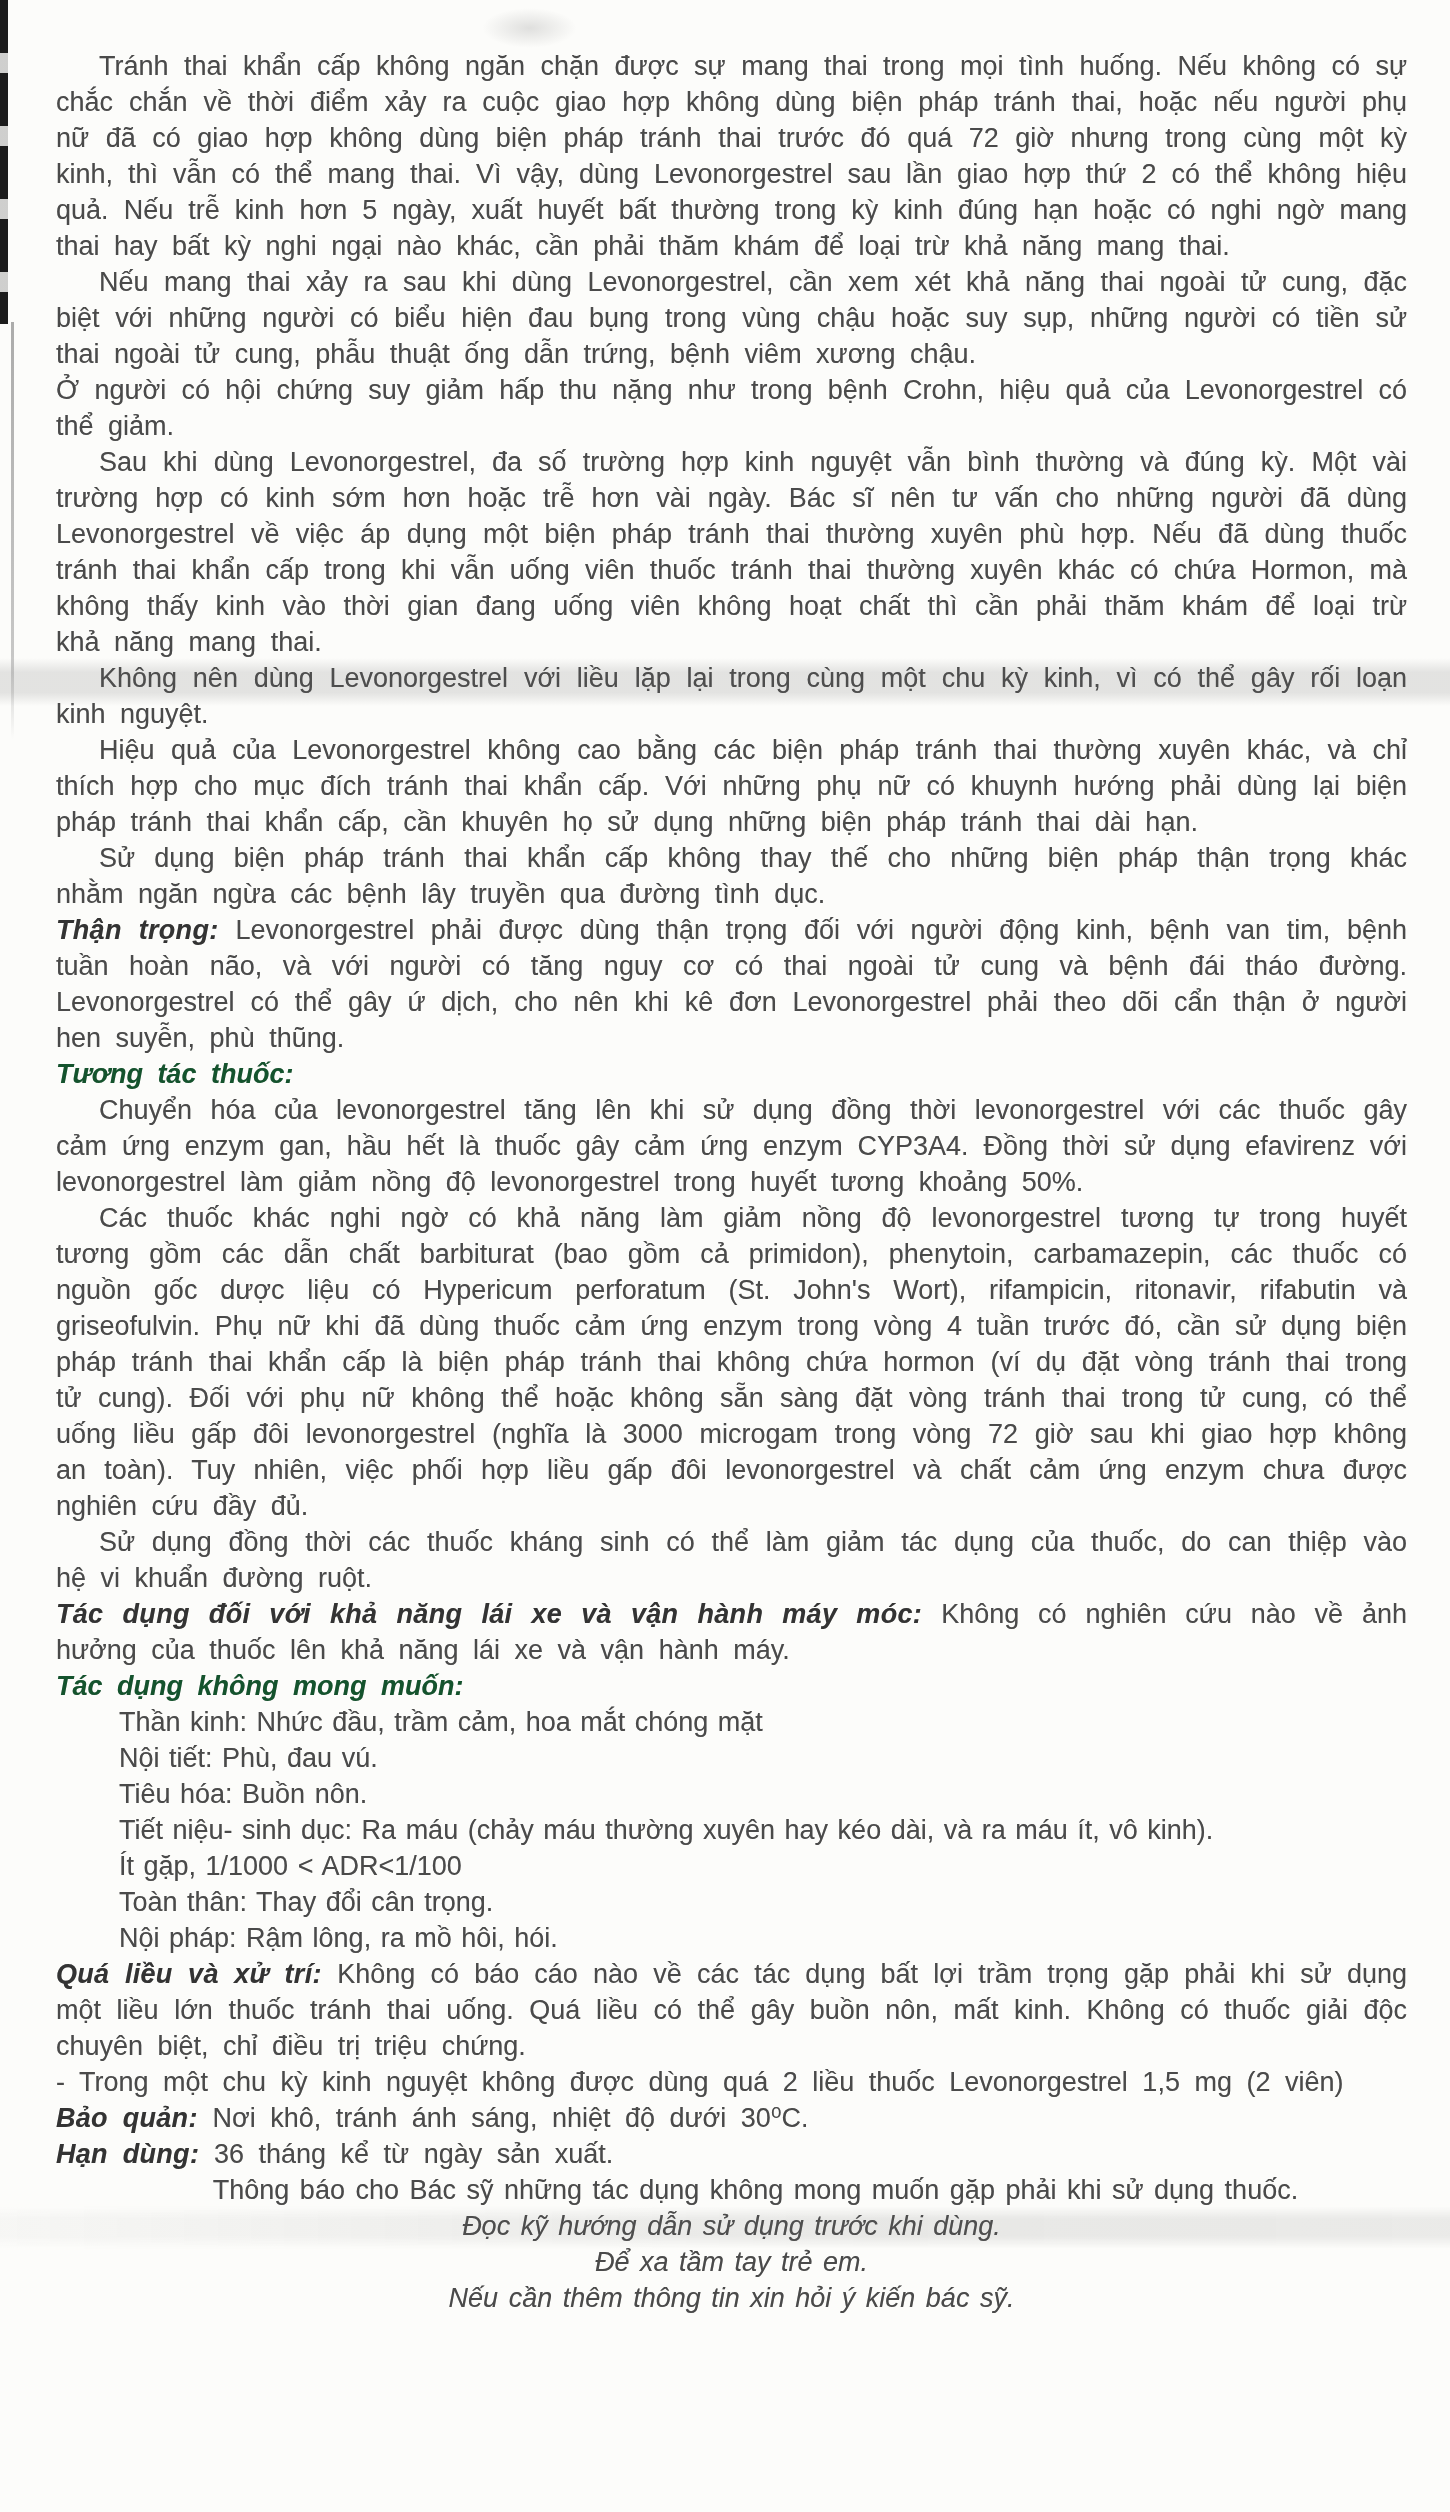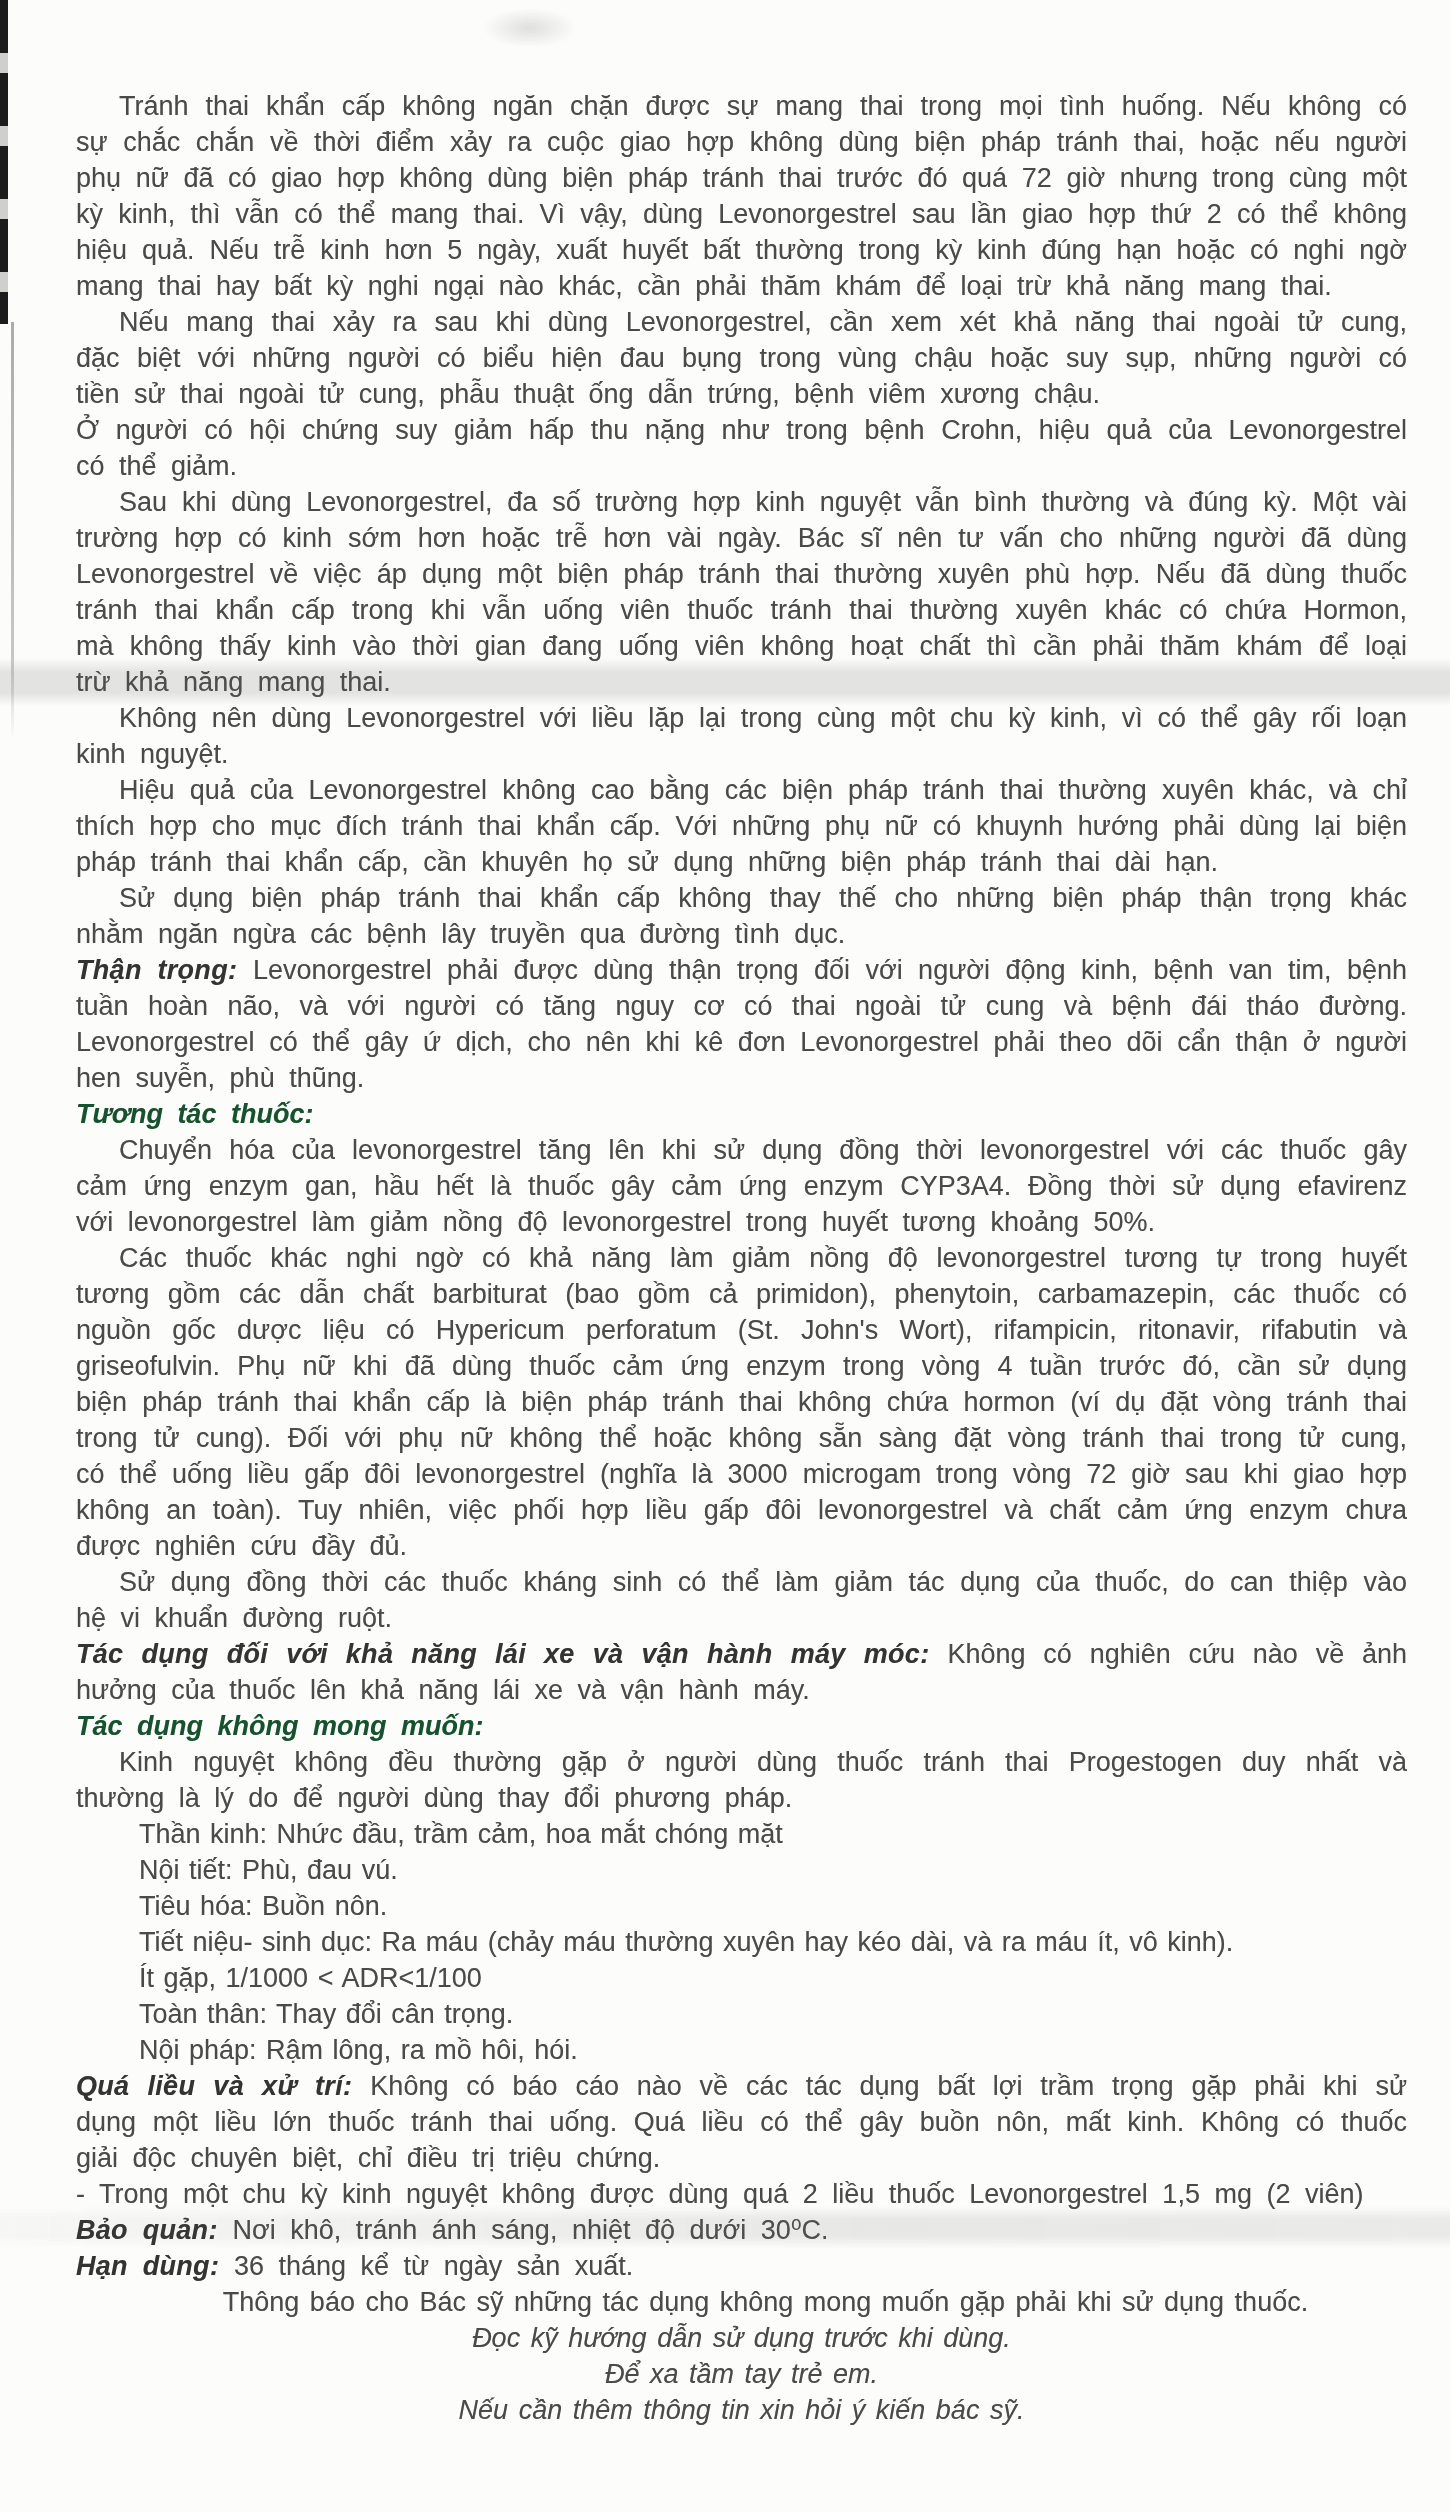--- a/index.html
+++ b/index.html
@@ -9,25 +9,24 @@
     margin:0 auto;
     background:#fcfcfa;
     overflow:hidden;
     color:#4a4a4a;
     font-family:"Liberation Sans","DejaVu Sans",sans-serif;
     font-size:27px;
     line-height:36px;
     -webkit-font-smoothing:antialiased;
   }
   .body-text{
-    padding:48px 43px 0 76px;
+    padding:48px 43px 0 56px;
     text-align:justify;
     word-spacing:7px;
     text-shadow:0 0 0.5px rgba(74,74,74,.35);
-    margin-top:40px;
   }
   .body-text p{margin:0;}
   .ind{text-indent:43px;}
   .noind{text-indent:0;}
   .hd{font-weight:bold;font-style:italic;color:#333333;letter-spacing:0.3px;}
   .hline{font-weight:bold;font-style:italic;color:#14532d;text-align:left;}
   .adr{text-indent:63px;text-align:left;word-spacing:2px;}
   .notice{font-style:italic;text-align:center;text-indent:0;word-spacing:3px;}
   .notice-first{text-align:center;text-indent:48px;word-spacing:3px;}
 
@@ -71,21 +70,20 @@
     <p class="noind hline">Tương tác thuốc:</p>
 
     <p class="ind">Chuyển hóa của levonorgestrel tăng lên khi sử dụng đồng thời levonorgestrel với các thuốc gây cảm ứng enzym gan, hầu hết là thuốc gây cảm ứng enzym CYP3A4. Đồng thời sử dụng efavirenz với levonorgestrel làm giảm nồng độ levonorgestrel trong huyết tương khoảng 50%.</p>
     <p class="ind">Các thuốc khác nghi ngờ có khả năng làm giảm nồng độ levonorgestrel tương tự trong huyết tương gồm các dẫn chất barbiturat (bao gồm cả primidon), phenytoin, carbamazepin, các thuốc có nguồn gốc dược liệu có Hypericum perforatum (St. John's Wort), rifampicin, ritonavir, rifabutin và griseofulvin. Phụ nữ khi đã dùng thuốc cảm ứng enzym trong vòng 4 tuần trước đó, cần sử dụng biện pháp tránh thai khẩn cấp là biện pháp tránh thai không chứa hormon (ví dụ đặt vòng tránh thai trong tử cung). Đối với phụ nữ không thể hoặc không sẵn sàng đặt vòng tránh thai trong tử cung, có thể uống liều gấp đôi levonorgestrel (nghĩa là 3000 microgam trong vòng 72 giờ sau khi giao hợp không an toàn). Tuy nhiên, việc phối hợp liều gấp đôi levonorgestrel và chất cảm ứng enzym chưa được nghiên cứu đầy đủ.</p>
     <p class="ind">Sử dụng đồng thời các thuốc kháng sinh có thể làm giảm tác dụng của thuốc, do can thiệp vào hệ vi khuẩn đường ruột.</p>
 
     <p class="noind"><span class="hd">Tác dụng đối với khả năng lái xe và vận hành máy móc: </span><span>Không có nghiên cứu nào về ảnh hưởng của thuốc lên khả năng lái xe và vận hành máy.</span></p>
 
     <p class="noind hline">Tác dụng không mong muốn:</p>
 
-    <p class="ind">Kinh nguyệt không đều thường gặp ở người dùng thuốc tránh thai Progestogen duy nhất và thường là lý do để người dùng thay đổi phương pháp.</p>
 
     <p class="adr">Thần kinh: Nhức đầu, trầm cảm, hoa mắt chóng mặt</p>
     <p class="adr">Nội tiết: Phù, đau vú.</p>
     <p class="adr">Tiêu hóa: Buồn nôn.</p>
     <p class="adr">Tiết niệu- sinh dục: Ra máu (chảy máu thường xuyên hay kéo dài, và ra máu ít, vô kinh).</p>
     <p class="adr">Ít gặp, 1/1000 &lt; ADR&lt;1/100</p>
     <p class="adr">Toàn thân: Thay đổi cân trọng.</p>
     <p class="adr">Nội pháp: Rậm lông, ra mồ hôi, hói.</p>
 
     <p class="noind"><span class="hd">Quá liều và xử trí: </span><span>Không có báo cáo nào về các tác dụng bất lợi trầm trọng gặp phải khi sử dụng một liều lớn thuốc tránh thai uống. Quá liều có thể gây buồn nôn, mất kinh. Không có thuốc giải độc chuyên biệt, chỉ điều trị triệu chứng.</span></p>

